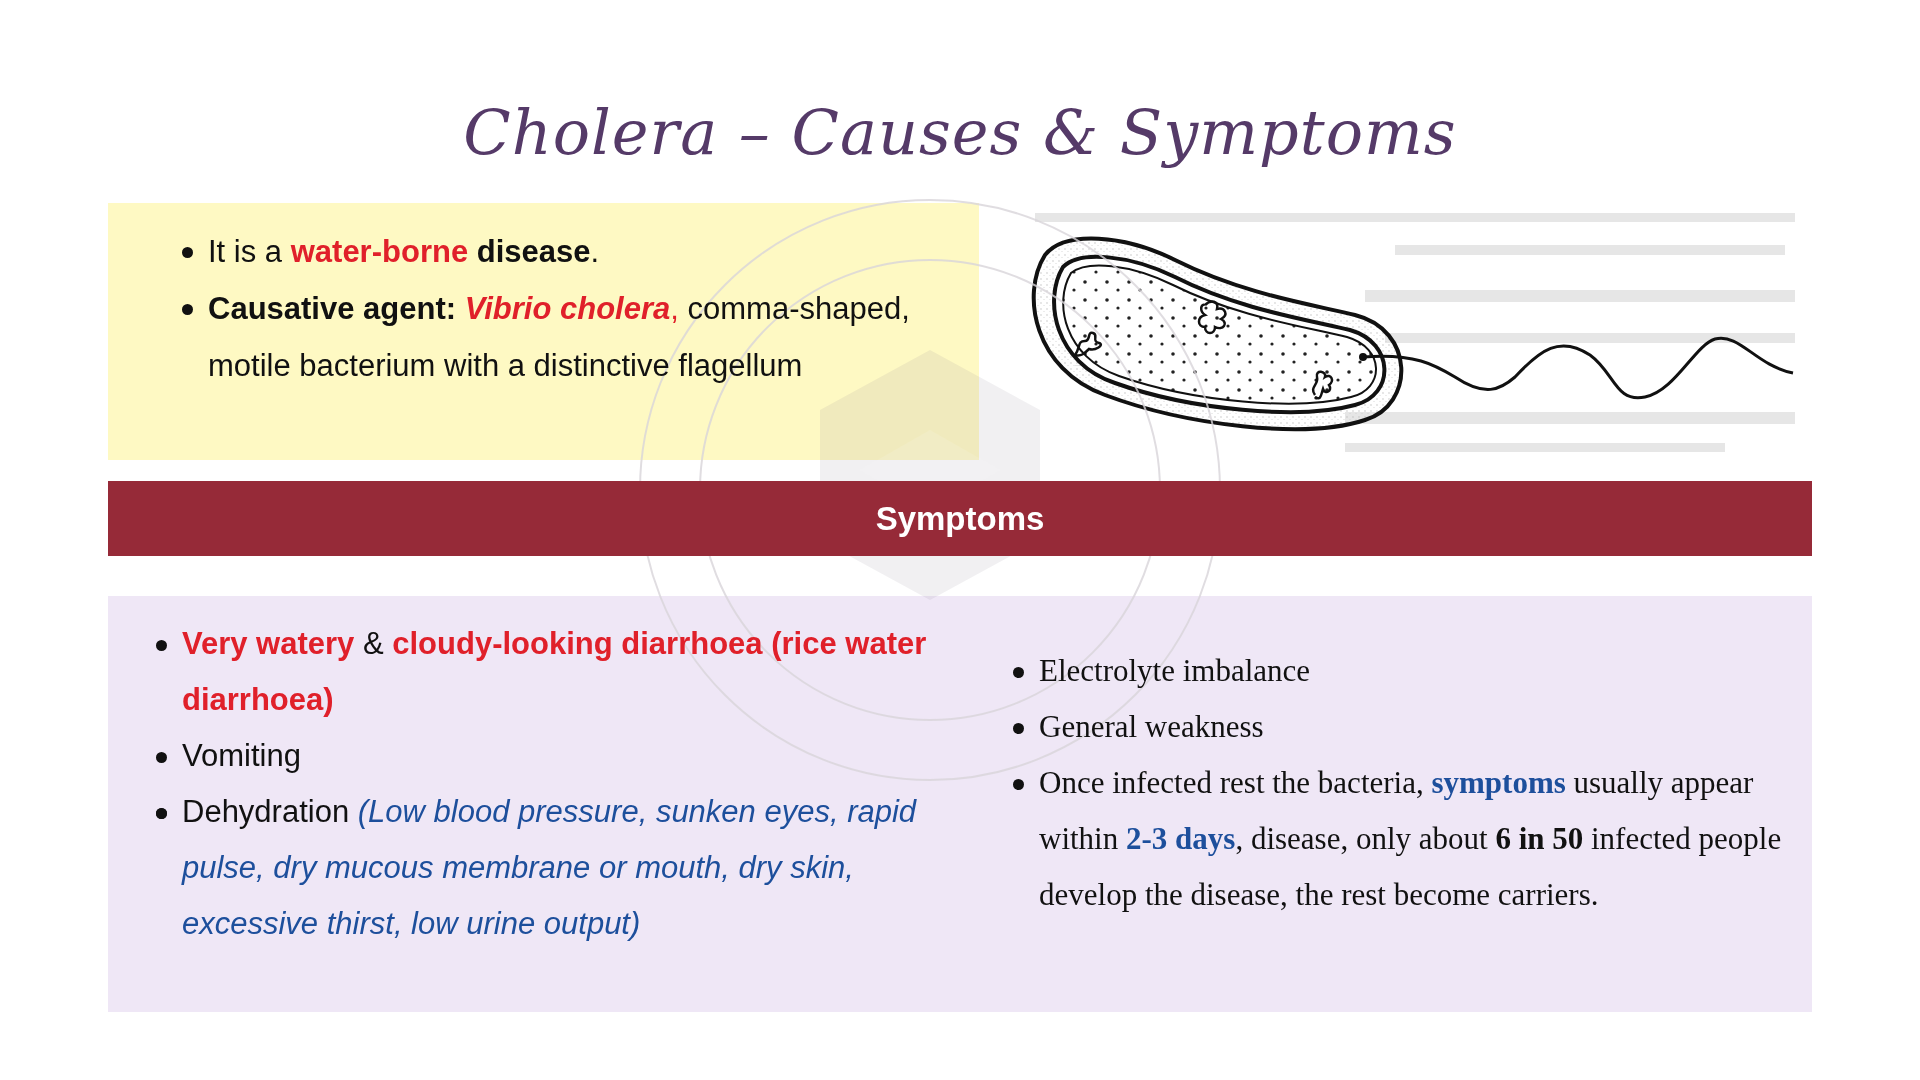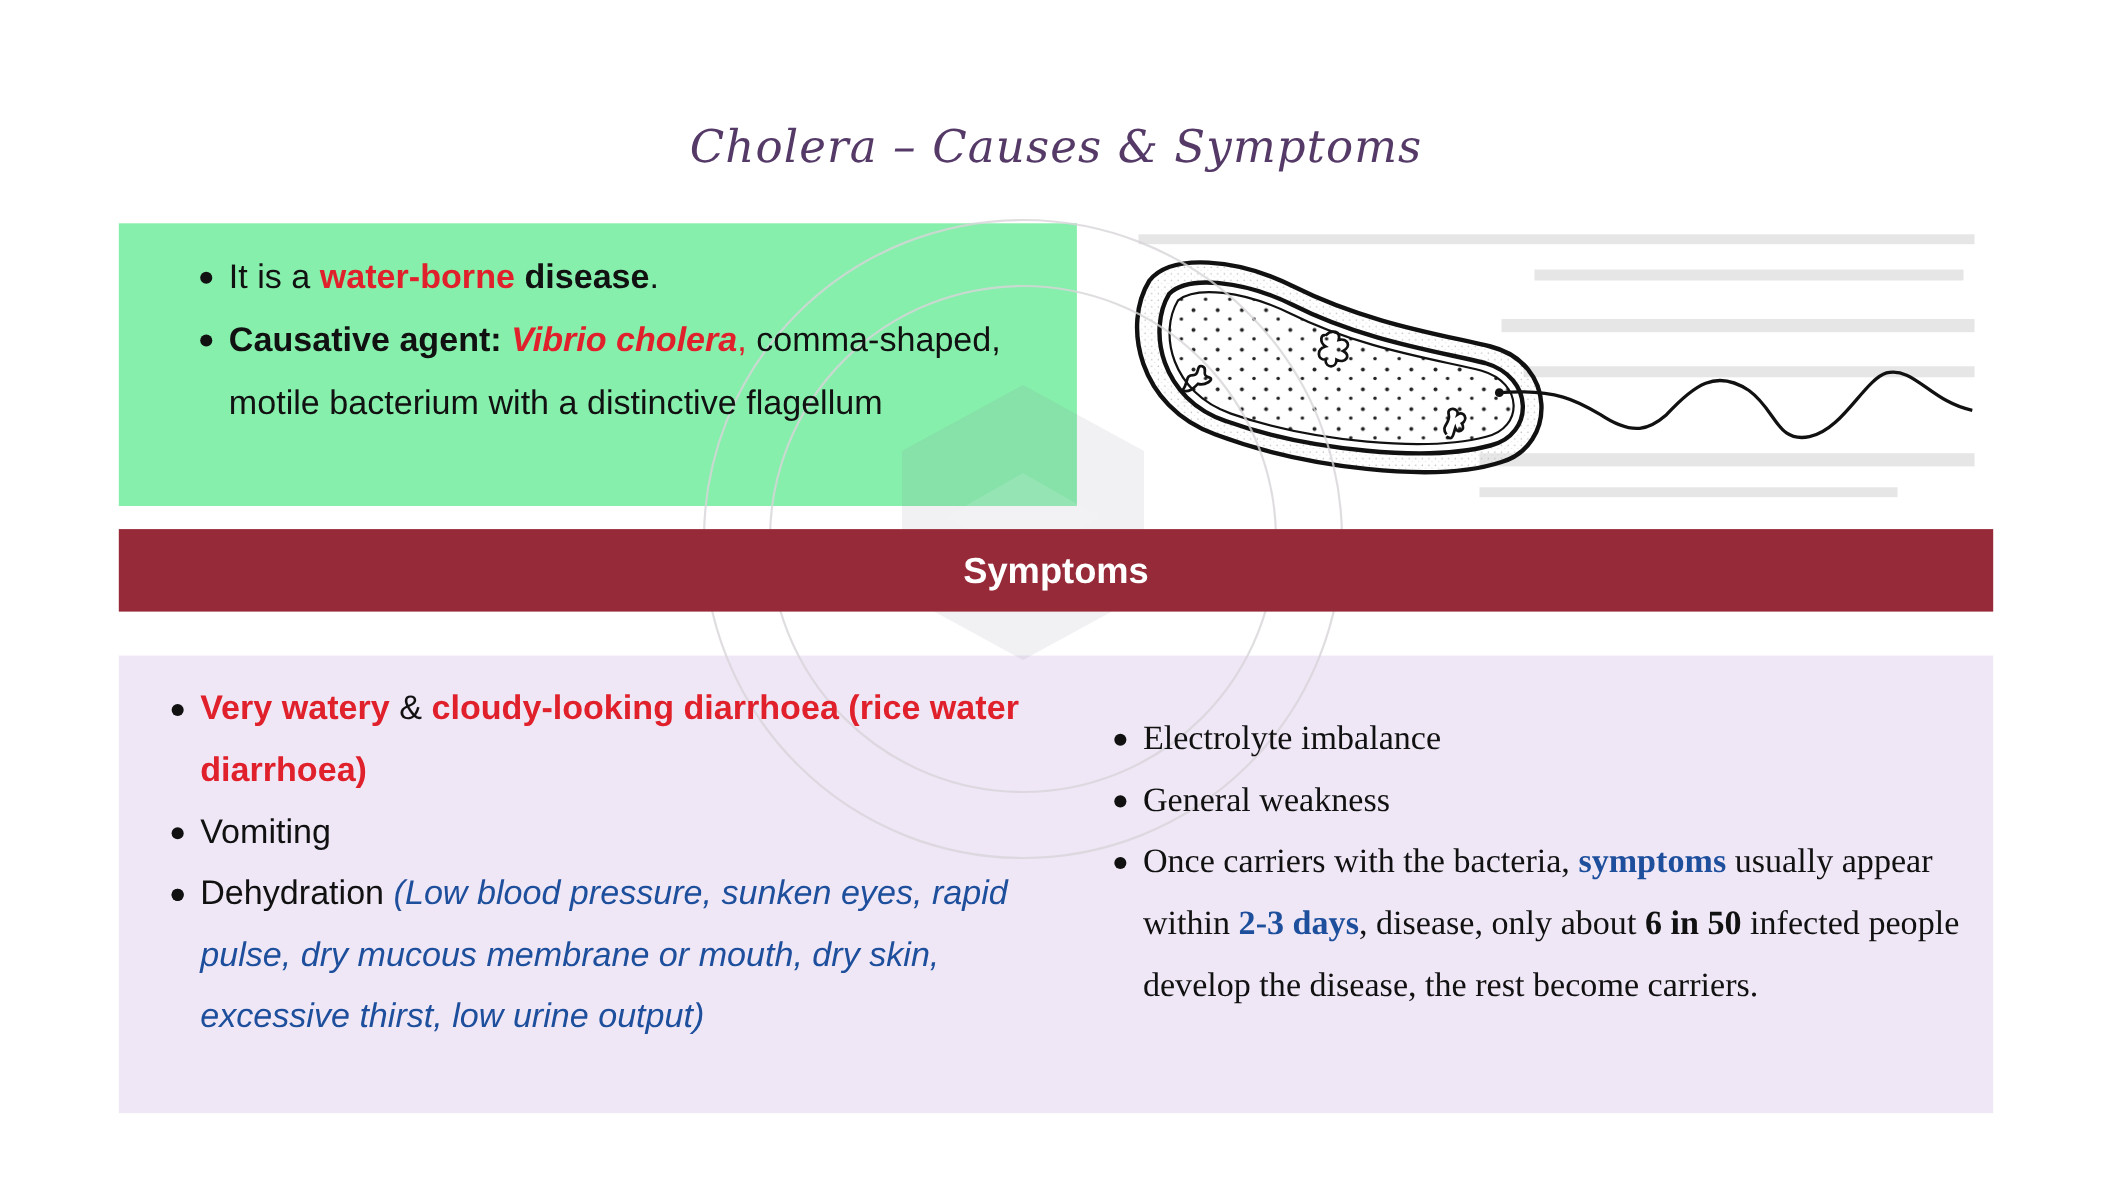--- a/index.html
+++ b/index.html
@@ -8,31 +8,31 @@
     background: #ffffff;
     font-family: "Liberation Sans", "DejaVu Sans", sans-serif;
     color: #111111;
   }
   .abs { position: absolute; }
 
   
   .title {
     left: 0; width: 1920px; top: 88px; text-align: center;
     font-family: "DejaVu Serif", "Liberation Serif", serif;
-    font-style: italic; font-size: 41px; color: #553a68;
+    font-style: italic; font-size: 62px; color: #553a68;
     letter-spacing: 1px; line-height: 90px;
   }
 
   
   .watermark { left: 620px; top: 180px; width: 620px; height: 620px; z-index: 1; pointer-events: none; }
 
   
   .top-box {
     left: 108px; top: 203px; width: 871px; height: 257px;
-    background: #86efac;
+    background: #fef9c3;
   }
   ul.blist { list-style: none; margin: 0; padding: 0; }
   ul.blist li { position: relative; }
   ul.blist li .dot {
     position: absolute; width: 11px; height: 11px; border-radius: 50%;
     background: #111; left: -26px; top: 24px;
   }
   .top-list { position: absolute; left: 100px; top: 20px; width: 760px; font-size: 31px; line-height: 57px; }
 
   .red { color: #e0202a; font-weight: bold; }
@@ -149,16 +149,16 @@
     <li>
       <span class="dot"></span>
       <span>Electrolyte imbalance</span>
     </li>
     <li>
       <span class="dot"></span>
       <span>General weakness</span>
     </li>
     <li>
       <span class="dot"></span>
-      <span>Once carriers with the bacteria, </span><span class="blue">symptoms</span><span> usually appear within </span><span class="blue">2-3 days</span><span>, disease, only about </span><span class="b">6 in 50</span><span> infected people develop the disease, the rest become carriers.</span>
+      <span>Once infected rest the bacteria, </span><span class="blue">symptoms</span><span> usually appear within </span><span class="blue">2-3 days</span><span>, disease, only about </span><span class="b">6 in 50</span><span> infected people develop the disease, the rest become carriers.</span>
     </li>
   </ul>
 </div>
 
 </body></html>

